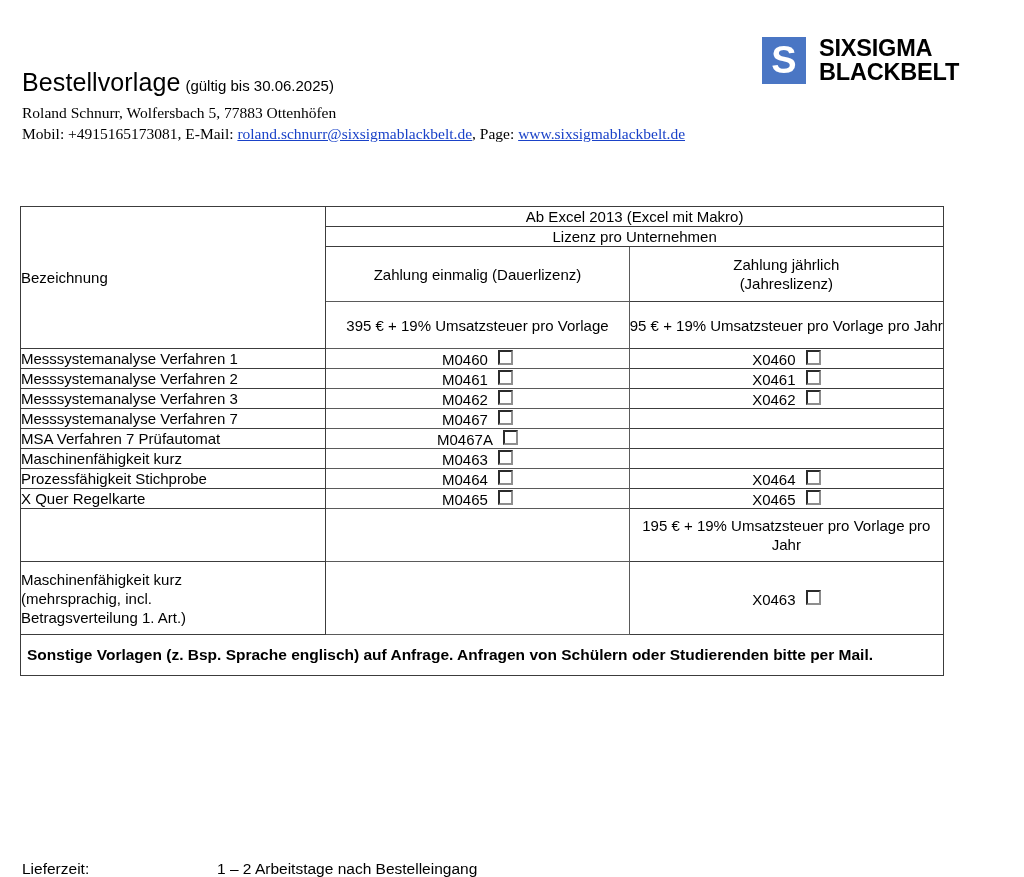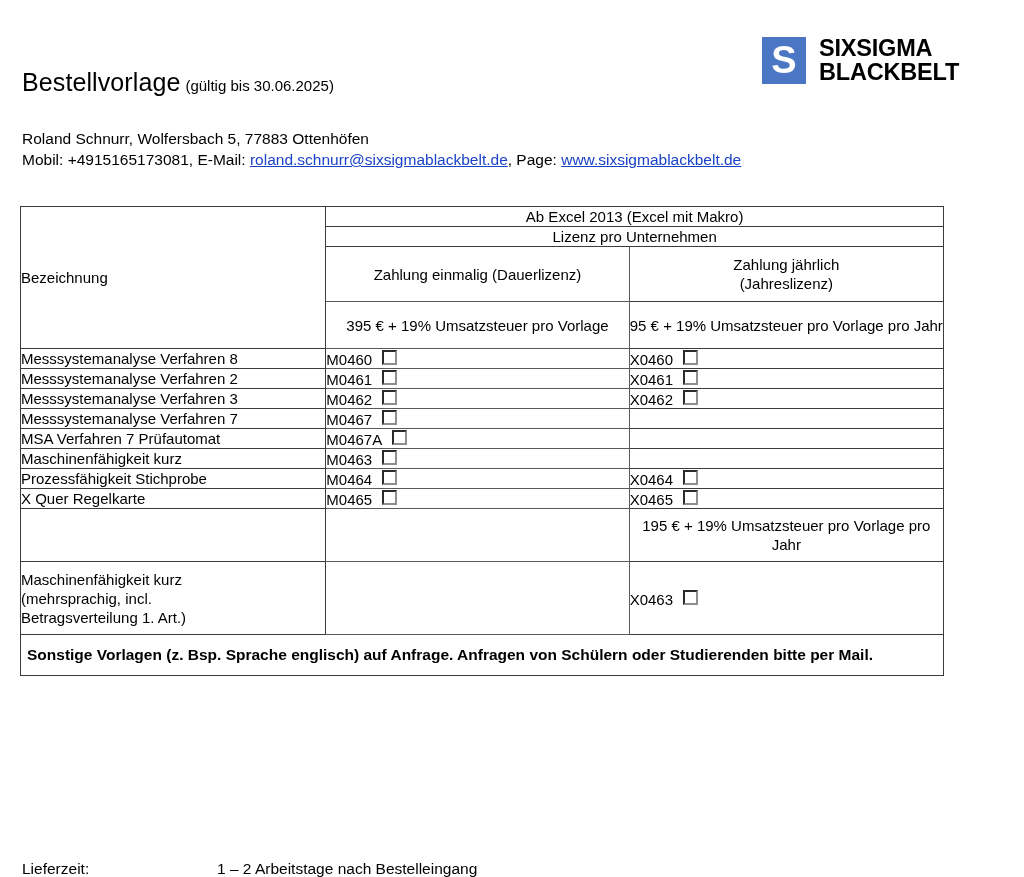--- a/index.html
+++ b/index.html
@@ -76,25 +76,26 @@
     font-size: 23.5px;
     line-height: 24px;
     color: #000;
     letter-spacing: -0.2px;
   }
 
   
   .contact {
     position: absolute;
     left: 22px;
-    top: 128px;
+    top: 102px;
     font-size: 15.5px;
     line-height: 21px;
     color: #000;
     white-space: nowrap;
+    font-family: Liberation Serif, serif;
   }
   .contact a, .contact .link {
     color: #1a42c8;
     text-decoration: underline;
   }
 
   
   .order-table {
     position: absolute;
     left: 20px;
@@ -131,21 +132,21 @@
   }
 
   .row-label {
     padding: 6px 8px 6px 10px;
     font-size: 15px;
     line-height: 19px;
     white-space: pre-line;
   }
 
   .code-cell {
-    text-align: left;
+    text-align: center;
     padding: 5px 8px;
     white-space: nowrap;
   }
   .code-cell .code { vertical-align: middle; }
 
   
   .cb {
     display: inline-block;
     width: 15px;
     height: 15px;
@@ -231,21 +232,21 @@
           <div>Zahlung jährlich</div>
           <div>(Jahreslizenz)</div>
         </td>
       </tr>
       <tr>
         <td class="price-cell" style="height:46px">395 € + 19% Umsatzsteuer pro Vorlage</td>
         <td class="outer price-cell">95 € + 19% Umsatzsteuer pro Vorlage pro Jahr</td>
       </tr>
 
       <tr>
-        <td class="outer row-label">Messsystemanalyse Verfahren 8</td>
+        <td class="outer row-label">Messsystemanalyse Verfahren 1</td>
         <td class="code-cell"><span class="code">M0460</span><span class="cb"></span></td>
         <td class="outer code-cell"><span class="code">X0460</span><span class="cb"></span></td>
       </tr>
       <tr>
         <td class="outer row-label">Messsystemanalyse Verfahren 2</td>
         <td class="code-cell"><span class="code">M0461</span><span class="cb"></span></td>
         <td class="outer code-cell"><span class="code">X0461</span><span class="cb"></span></td>
       </tr>
       <tr>
         <td class="outer row-label">Messsystemanalyse Verfahren 3</td>

